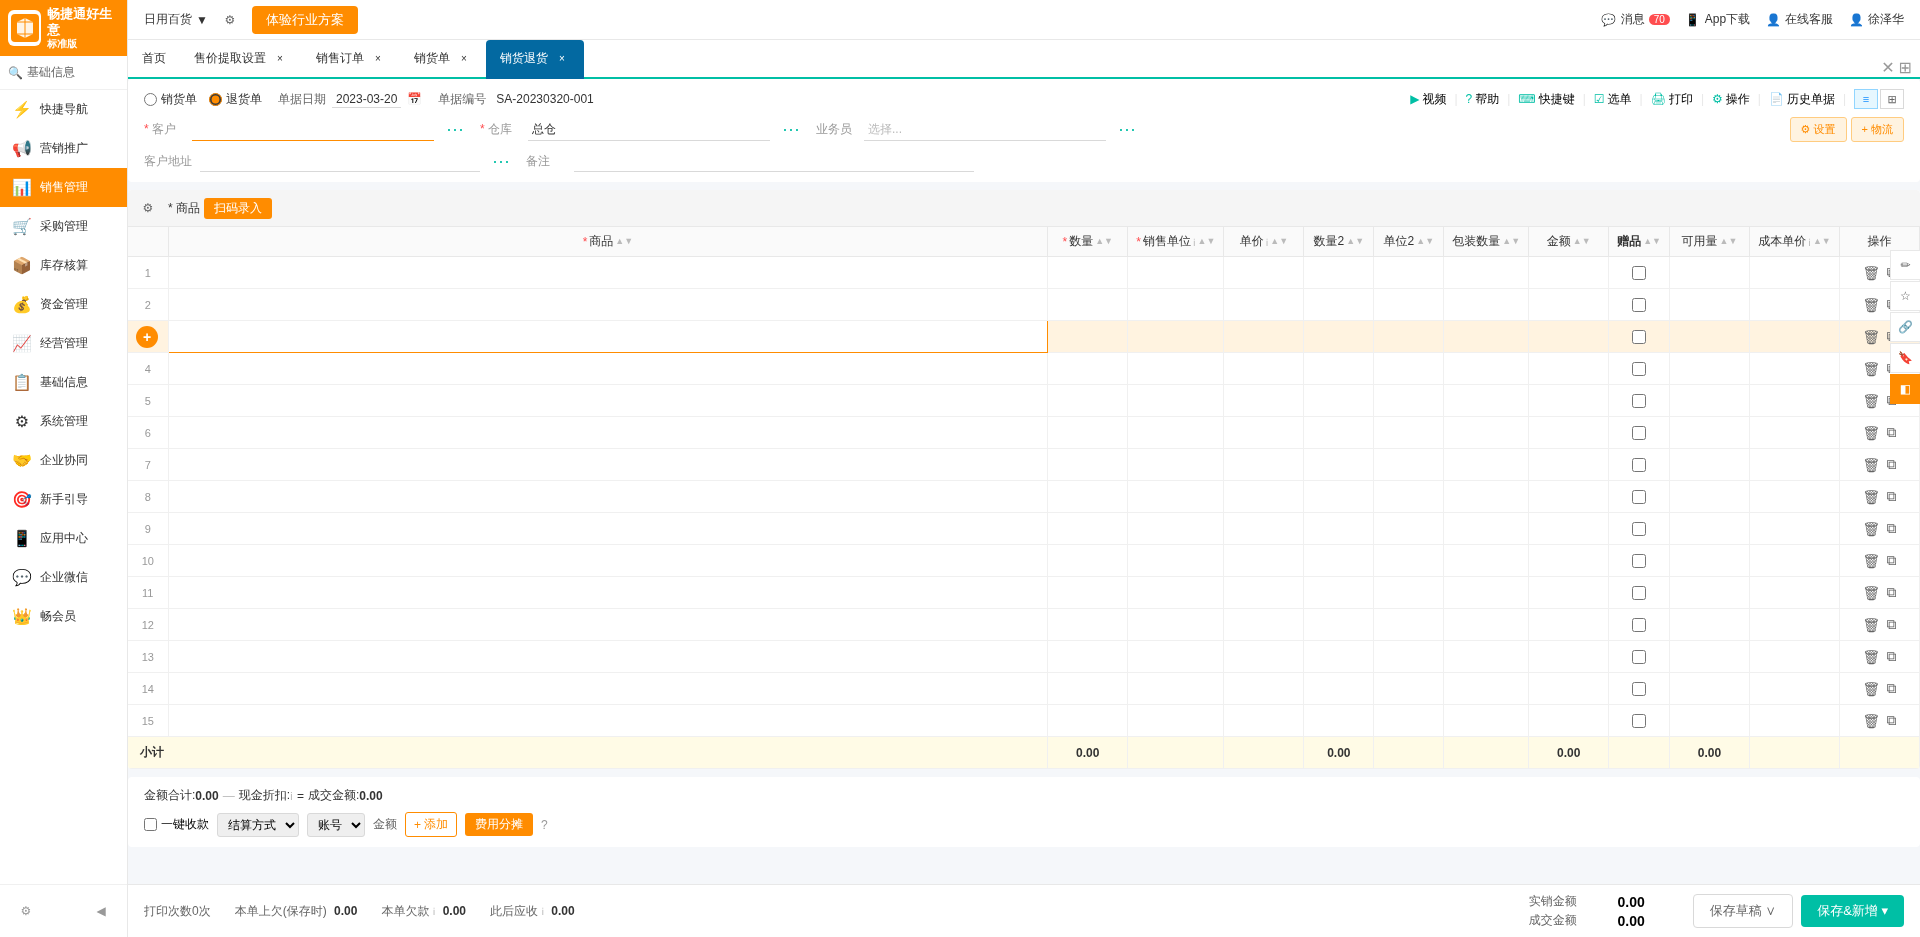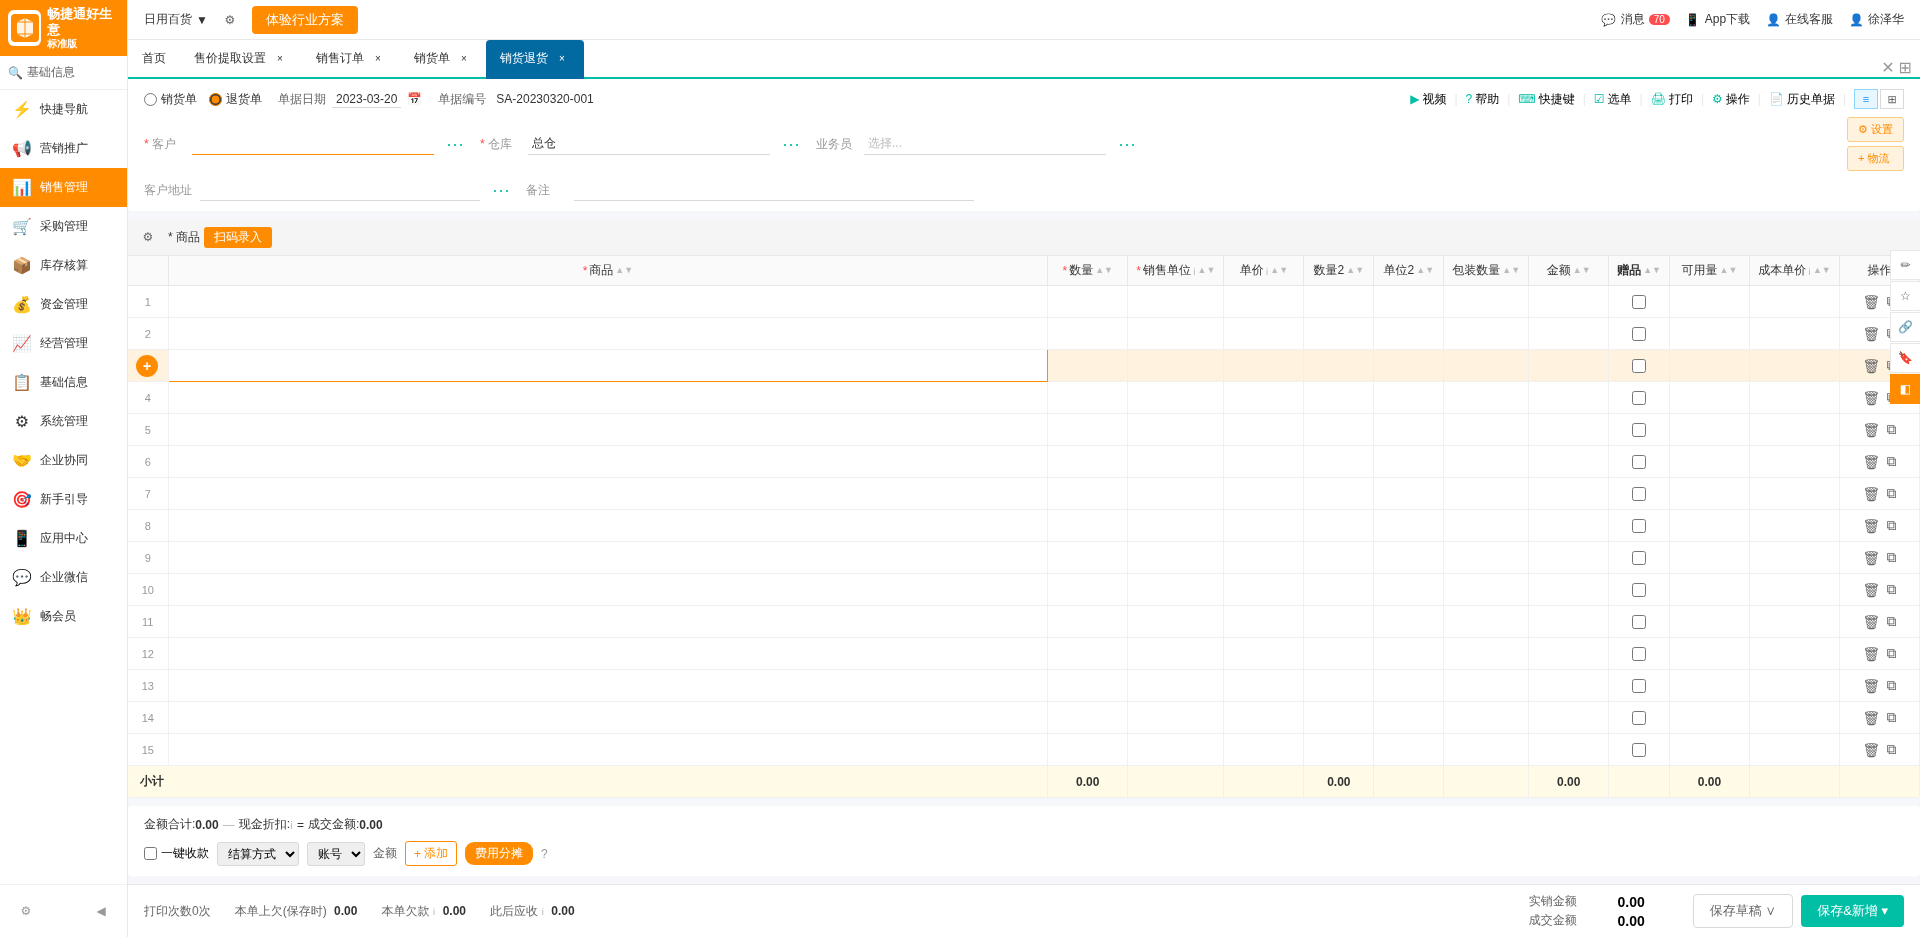--- a/index.html
+++ b/index.html
@@ -69,37 +69,37 @@
     .checkbox-cell input[type="checkbox"] { width: 14px; height: 14px; }
     .subtotal-row td { background: #fffbe6; font-weight: bold; color: #333; border-top: 1px solid #e8e8e8; }
 
     
     .bottom-form { background: #fff; border-radius: 4px; padding: 10px 16px; margin-top: 8px; }
     .bottom-row1 { display: flex; align-items: center; color: #333; font-size: 12px; }
     .total-amount { font-weight: bold; color: #333; }
     .bottom-row2 { display: flex; align-items: center; gap: 8px; margin-top: 8px; }
     .payment-checkbox { display: flex; align-items: center; gap: 4px; cursor: pointer; }
     .payment-select { border: 1px solid #d9d9d9; border-radius: 3px; padding: 3px 6px; font-size: 12px; outline: none; }
-    .fee-btn { background: #ff8c00; color: #fff; padding: 3px 10px; border-radius: 9px; border: none; cursor: pointer; font-size: 12px; }
+    .fee-btn { background: #ff8c00; color: #fff; padding: 3px 10px; border-radius: 3px; border: none; cursor: pointer; font-size: 12px; }
     .help-icon { color: #999; cursor: pointer; }
     .add-btn-small { background: #fff; color: #ff8c00; border: 1px solid #ff8c00; padding: 3px 8px; border-radius: 3px; cursor: pointer; font-size: 12px; display: flex; align-items: center; gap: 3px; }
     .btn-save-draft { background: #fff; border: 1px solid #d9d9d9; color: #666; padding: 7px 16px; border-radius: 4px; cursor: pointer; font-size: 13px; display: flex; align-items: center; gap: 4px; }
     .btn-save-new { background: #00bfa5; color: #fff; padding: 7px 16px; border-radius: 4px; cursor: pointer; border: none; font-size: 13px; }
     .view-toggle { display: flex; align-items: center; gap: 2px; }
     .view-btn { width: 24px; height: 20px; display: flex; align-items: center; justify-content: center; cursor: pointer; border: 1px solid #d9d9d9; color: #666; font-size: 11px; }
     .view-btn.active { background: #e6f7ff; border-color: #91d5ff; color: #1890ff; }
 
     .header-area { background: #fff; border-radius: 4px; padding: 10px 16px; margin-bottom: 8px; }
     .field-group { display: flex; align-items: center; gap: 8px; min-width: 320px; }
     .field-label { color: #999; white-space: nowrap; min-width: 40px; }
     .field-label.req::before { content: '* '; color: #ff4d4f; }
     .field-value { border-bottom: 1px solid #d9d9d9; flex: 1; min-height: 22px; display: flex; align-items: center; padding: 2px 4px; color: #333; cursor: text; }
     .field-dots { color: #00bfa5; cursor: pointer; font-size: 18px; margin-left: 4px; }
 
-    .config-side { display: flex; flex-direction: column; gap: 4px; margin-left: auto; }
+    .config-side { display: flex; gap: 4px; margin-left: auto; }
     .meta-item { display: flex; align-items: center; gap: 6px; color: #333; }
     .meta-label { color: #666; }
     .toolbar-action { display: flex; align-items: center; gap: 3px; cursor: pointer; }
     .toolbar-sep { color: #e8e8e8; }
     .table-col-sort { color: #bbb; font-size: 9px; display: flex; flex-direction: column; line-height: 1; }
   </style>
 </head>
 <body>
 
 <div class="sidebar">

